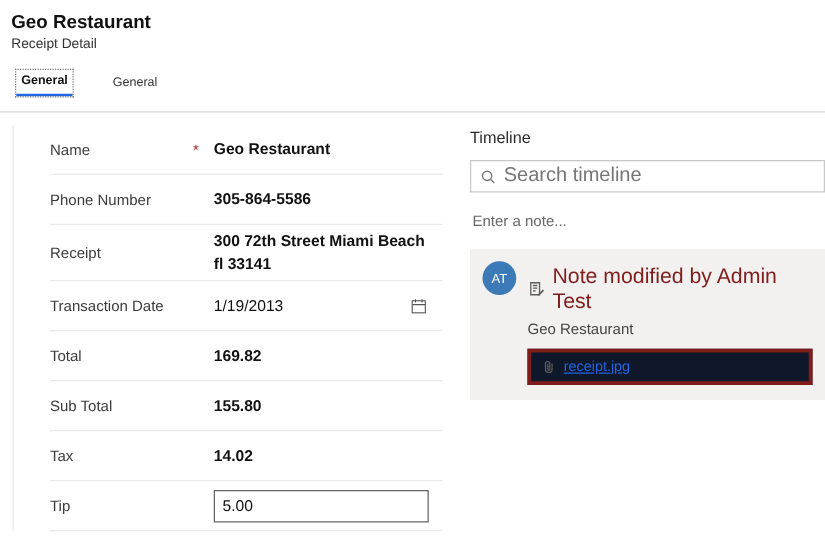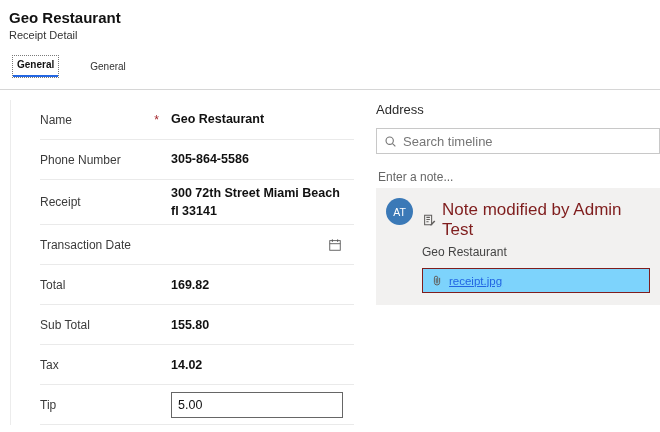--- a/index.html
+++ b/index.html
@@ -17,29 +17,29 @@
   .row{display:flex;align-items:center;min-height:40px;border-bottom:1px solid #eaeaea;margin-left:29px;padding:4px 12px 4px 0}
   .lab{width:131px;flex:none;display:flex;align-items:center;font-size:12px;color:#3b3b3b}
   .req{color:var(--required);margin-left:auto;margin-right:12px}
   .val{flex:1;font-size:12.5px;font-weight:bold;color:#111;line-height:1.45;min-width:0}
   .val.normal{font-weight:normal}
   .cal{margin-left:auto;display:flex;align-items:center;cursor:pointer;padding-left:6px}
   .tip-input{width:172px;height:26px;border:1px solid #666;padding:0 6px;font-size:12.5px;font-family:inherit;color:#111;background:#fff}
   .timeline{flex:1;min-width:0;margin-left:22px;margin-top:12px}
   .tl-title{font-size:13px;color:#2b2b2b;margin-bottom:11px}
   .search{display:flex;align-items:center;gap:6px;border:1px solid #c8c8c8;height:26px;padding:0 7px;background:#fff;cursor:text}
-  .search input{border:0;outline:0;flex:1;font-size:13px;font-family:inherit;color:#4c1d95;background:transparent}
+  .search input{border:0;outline:0;flex:1;font-size:16px;font-family:inherit;color:#4c1d95;background:transparent}
   .search input::placeholder{color:#767676}
-  .note-prompt{font-size:12px;color:#666;margin:16px 0 4px 2px;cursor:text}
+  .note-prompt{font-size:12px;color:#666;margin:16px 0 15px 2px;cursor:text}
   .note-card{background:var(--cardbg);padding:10px 10px 12px;display:flex;cursor:pointer}
   .avatar{width:27px;height:27px;border-radius:50%;background:var(--avatar);color:#fff;font-size:10.5px;font-weight:normal;display:flex;align-items:center;justify-content:center;flex:none;margin-right:9px}
   .note-body{flex:1;min-width:0}
   .note-line1{display:flex;align-items:center;gap:6px;font-size:17px;color:#7f1d1d;padding-top:2px}
   .note-line2{font-size:12px;color:#444;margin-top:5px}
-  .attachment{margin-top:9px;display:flex;align-items:center;gap:6px;background:#7dd3fc;border:1px solid #7f1d1d;padding:5px 8px;cursor:pointer}
+  .attachment{margin-top:9px;display:flex;align-items:center;gap:6px;background:#0f172a;border:3px solid #7f1d1d;padding:5px 8px;cursor:pointer}
   .attachment a{font-size:11.5px;color:var(--link);text-decoration:underline;cursor:pointer}
   .icon{display:inline-flex;align-items:center;flex:none}
 </style>
 </head>
 <body>
 
 <div class="header">
   <div class="title">Geo Restaurant</div>
   <div class="subtitle">Receipt Detail</div>
 </div>
@@ -68,20 +68,21 @@
       <div class="row">
         <div class="lab">
           <span>Receipt</span>
         </div>
         <div class="val"><span>300 72th Street Miami Beach fl 33141</span></div>
       </div>
       <div class="row">
         <div class="lab">
           <span>Transaction Date</span>
         </div>
+        <div class="val normal"><span>1/19/2013</span></div>
         <span class="cal icon">
           <svg width="14" height="14" viewBox="0 0 16 16" fill="none" stroke="#555" stroke-width="1">
             <rect x="2" y="3" width="12" height="11"></rect>
             <path d="M2 6.5h12M5 1.5v3M11 1.5v3"></path>
           </svg>
         </span>
       </div>
       <div class="row">
         <div class="lab">
           <span>Total</span>
@@ -102,21 +103,21 @@
       </div>
       <div class="row">
         <div class="lab">
           <span>Tip</span>
         </div>
         <div class="val"><input class="tip-input" value="5.00" style=""></div>
       </div>
     </section>
 
   <aside class="timeline">
-    <div class="tl-title">Address</div>
+    <div class="tl-title">Timeline</div>
 
     <div class="search">
       <span class="icon">
         <svg width="13" height="13" viewBox="0 0 16 16" fill="none" stroke="#767676" stroke-width="1.4">
             <circle cx="7" cy="7" r="4.5"></circle>
             <path d="M10.5 10.5L14 14"></path>
           </svg>
       </span>
       <input placeholder="Search timeline" style="">
     </div>

